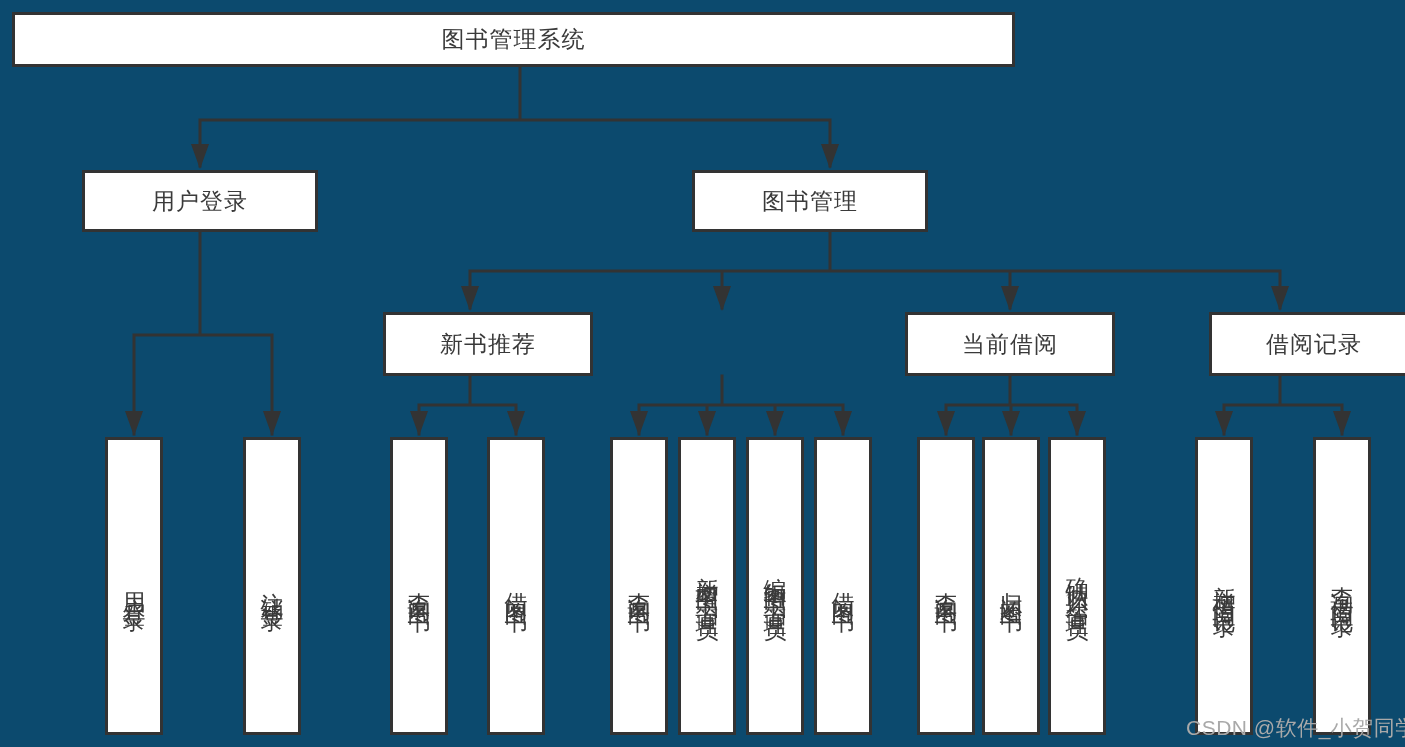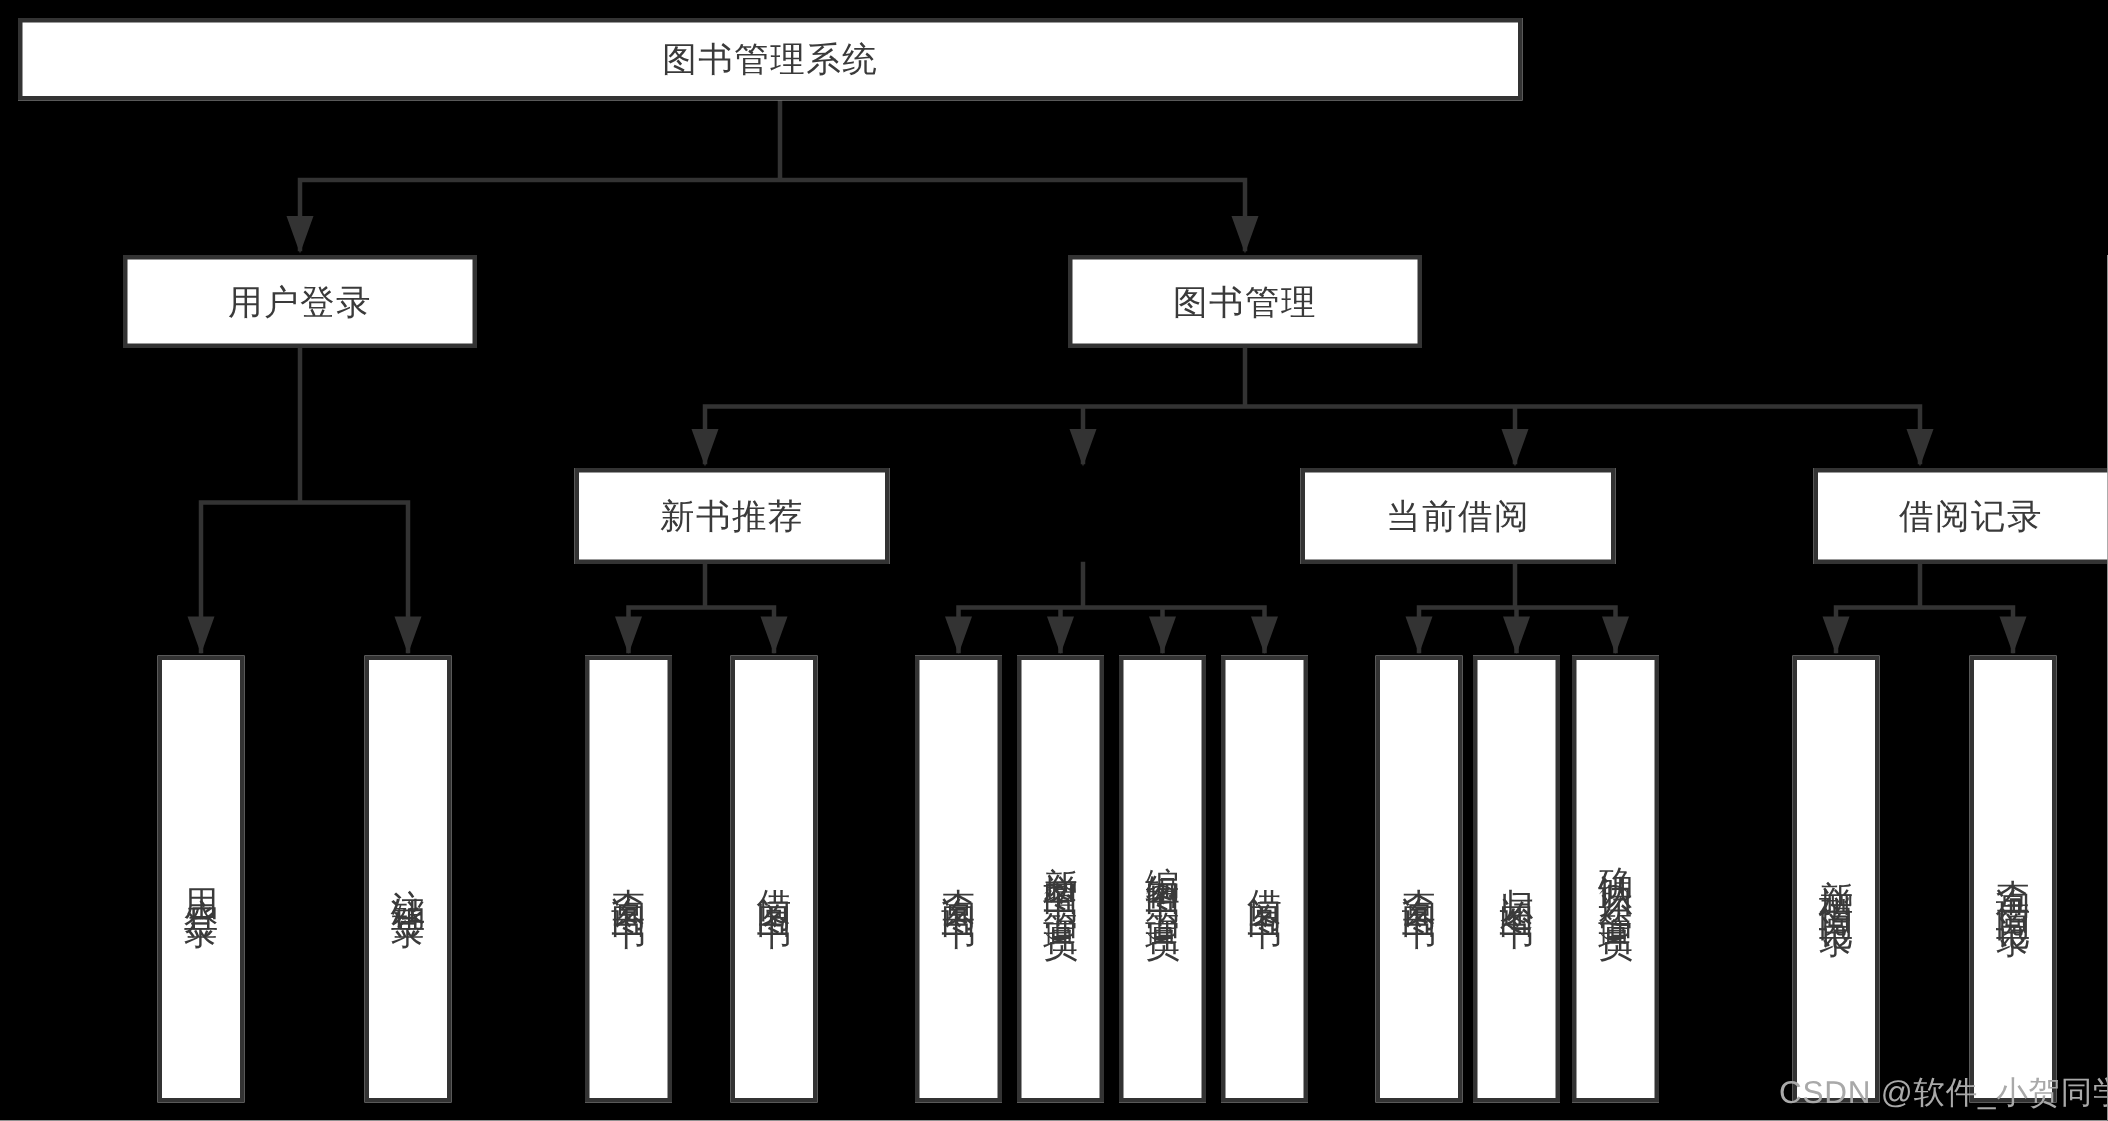--- a/index.html
+++ b/index.html
@@ -1,20 +1,20 @@
 <!DOCTYPE html>
 <html style="--line: #333333; --border: #333333; --fill: #ffffff; --text: #3a3a3a; --watermark: #a9a9a9;"><head>
 <meta charset="utf-8">
 <style>
   html, body { margin: 0; padding: 0; background: #ffffff; }
   .canvas {
     position: relative;
     width: 1405px;
     height: 747px;
-    background: #000000;
+    background: #0c4a6e;
     font-family: "Liberation Sans", sans-serif;
     overflow: hidden;
   }
   svg.connectors {
     position: absolute;
     left: 0; top: 0;
     z-index: 1;
   }
   .cl {
     stroke: var(--line, #333333);
@@ -118,28 +118,28 @@
       M1333 411 L1351 411 L1342 436 Z"></path>
   </svg>
 
   <div class="node root-node" style="left:12px; top:12px; width:1003px;">
     <span>图书管理系统</span>
   </div>
 
   <div class="node hnode" style="left:82px; top:170px; width:236px;">
     <span>用户登录</span>
   </div>
-  <div class="node hnode" style="left:712px; top:170px; width:236px;font-family:Liberation Mono, monospace;">
+  <div class="node hnode" style="left:692px; top:170px; width:236px;font-family:Liberation Mono, monospace;">
     <span>图书管理</span>
   </div>
 
   <div class="node" style="left:365px; top:312px; width:210px; height:64px;margin-left:18px;">
     <span>新书推荐</span>
   </div>
-  <div class="node" style="left:867px; top:312px; width:210px; height:64px;font-family:Liberation Serif, serif;">
+  <div class="node" style="left:905px; top:312px; width:210px; height:64px;font-family:Liberation Serif, serif;">
     <span>当前借阅</span>
   </div>
   <div class="node" style="left:1175px; top:312px; width:210px; height:64px;margin-left:34px;">
     <span>借阅记录</span>
   </div>
 
   <div class="node vnode" style="left:105px;">
     <span class="vlabel">用户登录</span>
   </div>
   <div class="node vnode" style="left:243px;">

